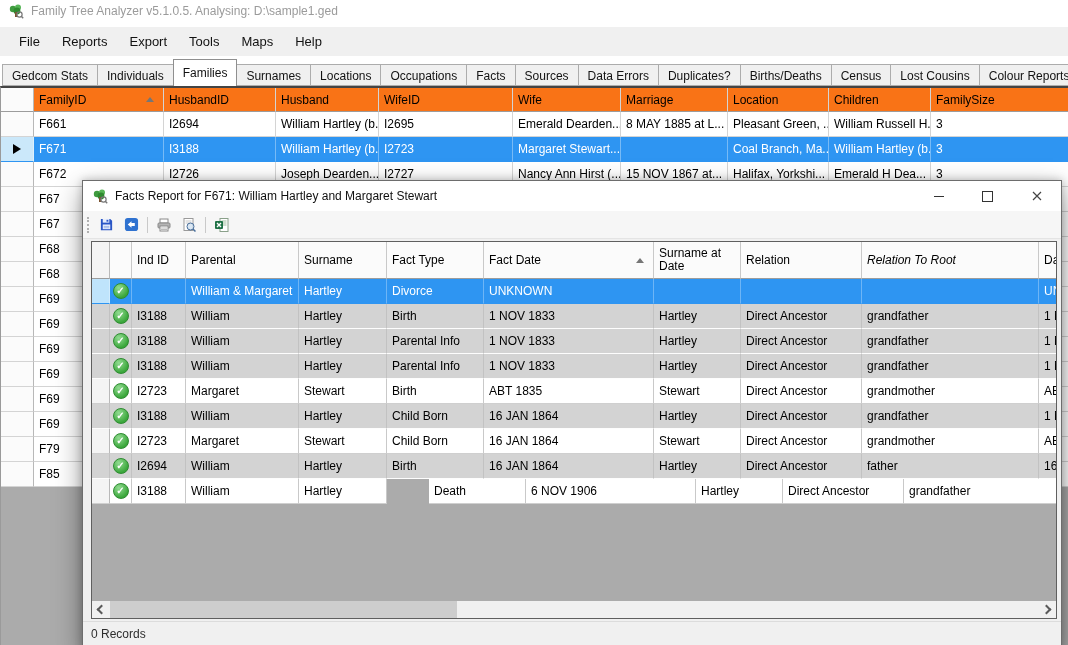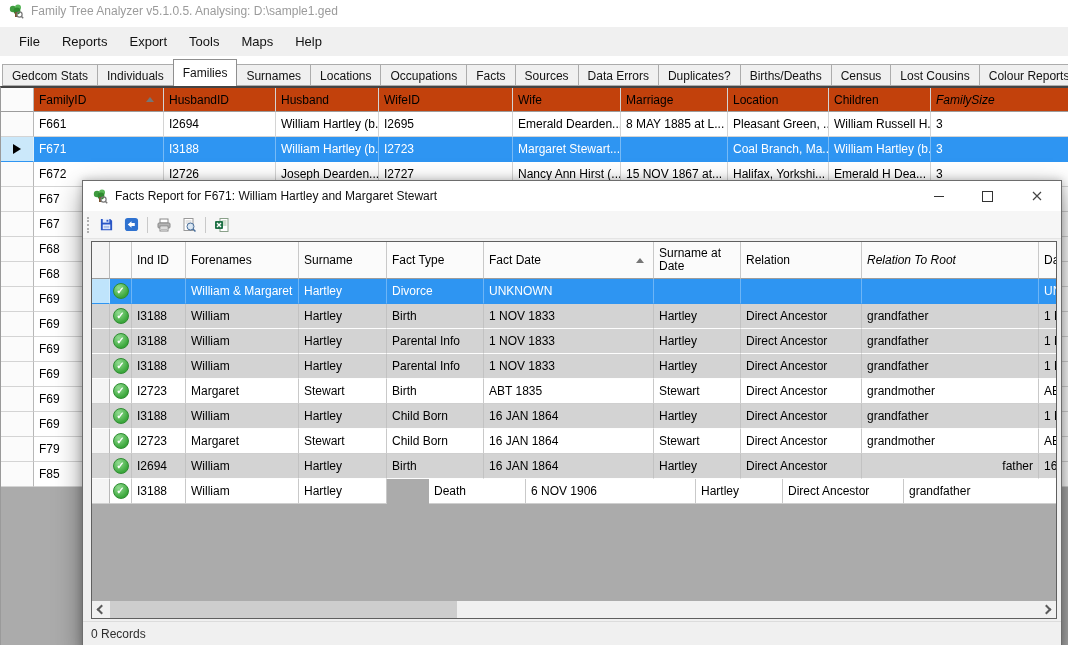--- a/index.html
+++ b/index.html
@@ -20,21 +20,21 @@
   .tab{flex:0 0 auto;font-size:12px;color:#121212;background:#f0f0f0;border:1px solid #acacac;
     height:22px;line-height:22px;padding:0 9px;margin-right:-1px;box-sizing:border-box;}
   .tab.selected{background:#fff;height:27px;line-height:26px;border-color:#8f8f8f;border-bottom:none;position:relative;z-index:3;}
   
   .main-grid{position:absolute;top:86px;left:0;width:1068px;height:559px;background:#ababab;
     border-top:2px solid #444;border-left:1px solid #9a9a9a;box-sizing:border-box;overflow:hidden;}
   .mg-header{display:flex;height:24px;}
   .mg-cell{box-sizing:border-box;flex:0 0 auto;overflow:hidden;white-space:nowrap;
     font-size:12px;color:#000;background:#fff;border-right:1px solid #d4d4d4;border-bottom:1px solid #d4d4d4;
     padding:0 5px;}
-  .mg-h{background:#c2410c;border-bottom:1px solid #9c9c9c;display:flex;align-items:center;}
+  .mg-h{background:#f97316;border-bottom:1px solid #9c9c9c;display:flex;align-items:center;}
   .mg-ind{width:33px;background:#fbfbfb;border-right:1px solid #b8b8b8;padding:0;}
   .mg-row{display:flex;height:25px;}
   .mg-row .mg-cell{line-height:24px;}
   .mg-row.sel .mg-cell{background:#2e95f2;color:#fff;border-right-color:rgba(255,255,255,.35);border-bottom-color:#2e95f2;}
   .mg-row.sel .mg-ind{background:#cbe8fa;display:flex;align-items:center;justify-content:center;}
   .cur-arrow{width:0;height:0;border-left:8px solid #000;border-top:5px solid transparent;border-bottom:5px solid transparent;}
   .mg-fill{flex:1 1 auto;border-right:none;}
   .sort-asc{width:0;height:0;border-left:4px solid transparent;border-right:4px solid transparent;
     border-bottom:5px solid #767676;margin-left:auto;margin-right:4px;}
   .hdr-lbl{overflow:hidden;}
@@ -145,21 +145,21 @@
       </div>
       <div class="mg-cell mg-h" style="width: 107px;">
         <div class="hdr-lbl">Marriage</div>
       </div>
       <div class="mg-cell mg-h" style="width: 101px;">
         <div class="hdr-lbl">Location</div>
       </div>
       <div class="mg-cell mg-h" style="width: 102px;">
         <div class="hdr-lbl">Children</div>
       </div>
-      <div class="mg-cell mg-h" style="width: 138px; font-style: italic;">
+      <div class="mg-cell mg-h" style="width: 138px;">
         <div class="hdr-lbl">FamilySize</div>
       </div>
     </div>
   <div id="mg-body">
       <div class="mg-row">
         <div class="mg-cell mg-ind"></div>
         <div class="mg-cell" style="width: 130px;">F661</div>
         <div class="mg-cell" style="width: 112px;">I2694</div>
         <div class="mg-cell" style="width: 103px;">William Hartley (b...</div>
         <div class="mg-cell" style="width: 134px;">I2695</div>
@@ -349,21 +349,21 @@
   </div>
 
   <div class="dlg-grid">
     <div class="dg-header" id="dg-header">
         <div class="dg-cell dg-h dg-ind"></div>
         <div class="dg-cell dg-h dg-icon"></div>
         <div class="dg-cell dg-h" style="width: 54px;">
           <div class="hdr-lbl">Ind ID</div>
         </div>
         <div class="dg-cell dg-h" style="width: 113px;">
-          <div class="hdr-lbl">Forenames</div>
+          <div class="hdr-lbl">Parental</div>
         </div>
         <div class="dg-cell dg-h" style="width: 88px;">
           <div class="hdr-lbl">Surname</div>
         </div>
         <div class="dg-cell dg-h" style="width: 97px;">
           <div class="hdr-lbl">Fact Type</div>
         </div>
         <div class="dg-cell dg-h" style="width: 170px;">
           <div class="hdr-lbl">Fact Date</div>
           <div class="sort-asc"></div>
@@ -492,21 +492,21 @@
           <div class="dg-cell dg-icon">
             <div class="check"></div>
           </div>
           <div class="dg-cell" style="width: 54px;">I2694</div>
           <div class="dg-cell" style="width: 113px;">William</div>
           <div class="dg-cell" style="width: 88px;">Hartley</div>
           <div class="dg-cell" style="width: 97px;">Birth</div>
           <div class="dg-cell" style="width: 170px;">16 JAN 1864</div>
           <div class="dg-cell" style="width: 87px;">Hartley</div>
           <div class="dg-cell" style="width: 121px;">Direct Ancestor</div>
-          <div class="dg-cell" style="width: 177px; text-align: right;">father</div>
+          <div class="dg-cell" style="width: 177px;">father</div>
           <div class="dg-cell" style="width: 113px;">16 JAN 1864</div>
         </div>
         <div class="dg-row white">
           <div class="dg-cell dg-ind"></div>
           <div class="dg-cell dg-icon">
             <div class="check"></div>
           </div>
           <div class="dg-cell" style="width: 54px;">I3188</div>
           <div class="dg-cell" style="width: 113px;">William</div>
           <div class="dg-cell" style="width: 88px;">Hartley</div>

